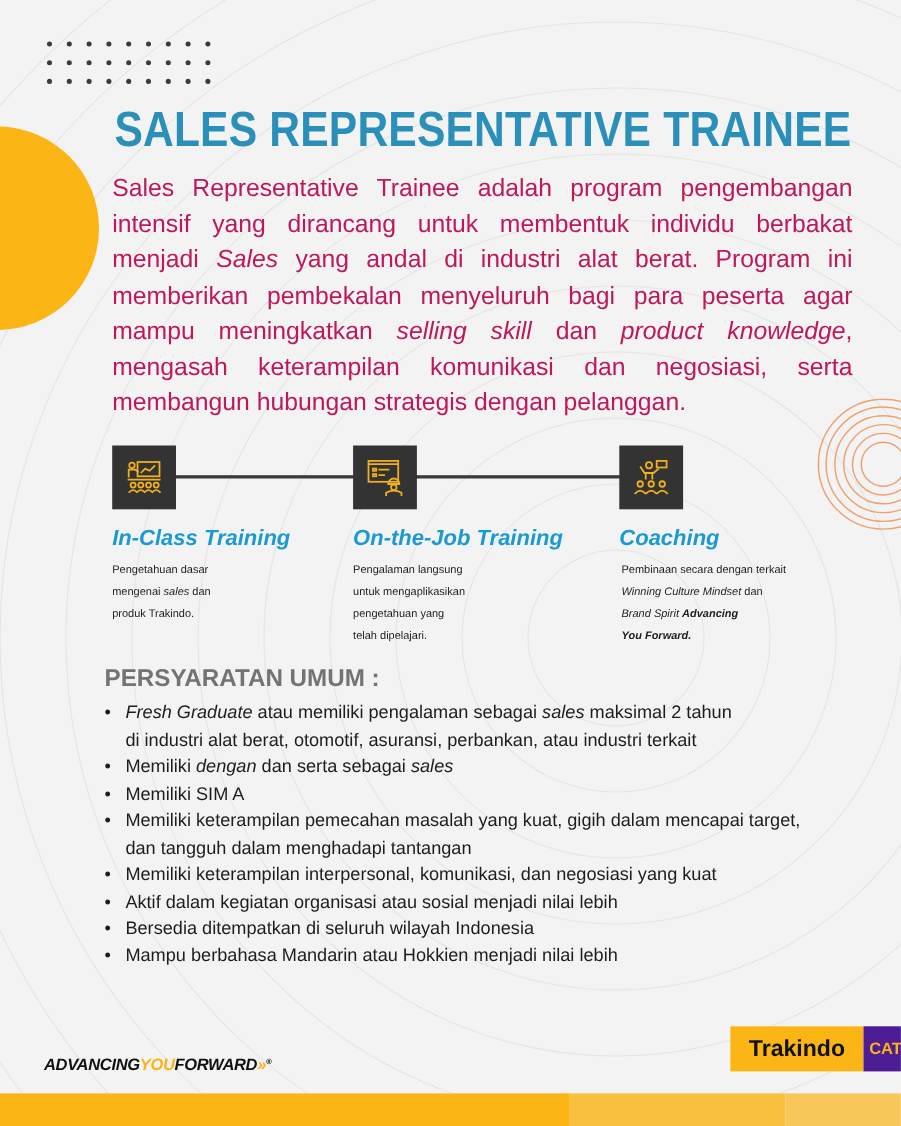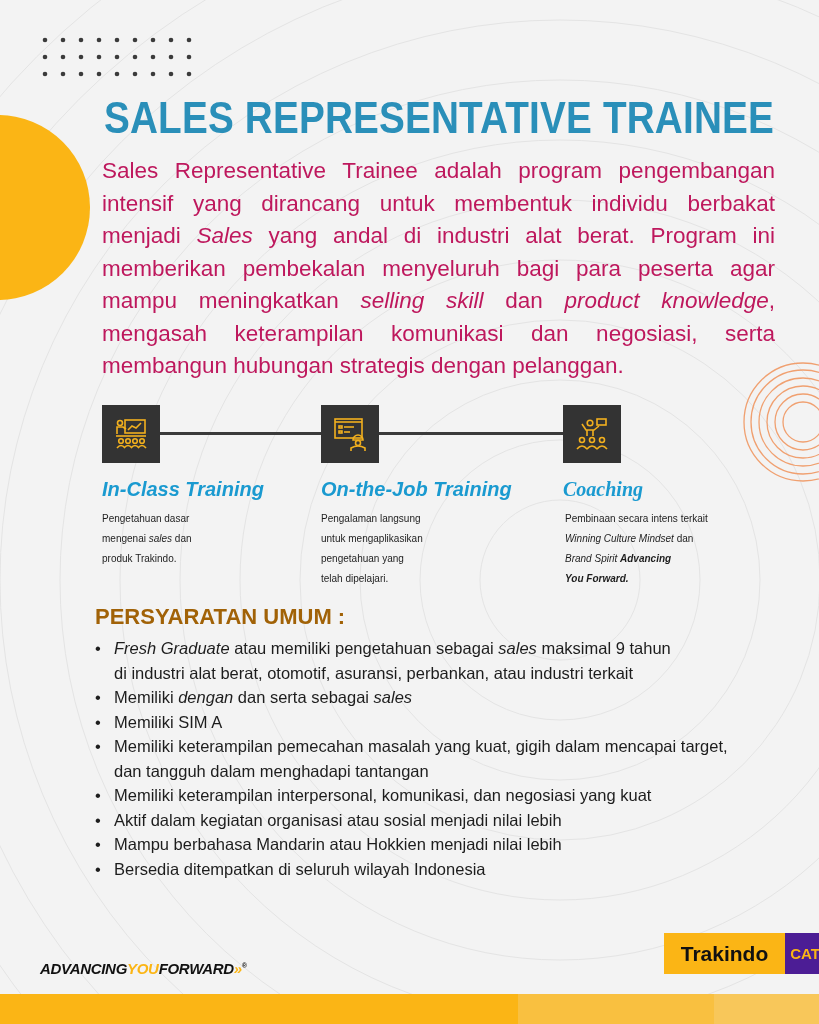--- a/index.html
+++ b/index.html
@@ -36,21 +36,21 @@
     display: flex; align-items: center; justify-content: center;
   }
   .step-title {
     position: absolute; font-weight: 700; font-style: italic; color: #1a9ad0;
     font-size: 20px; white-space: nowrap;
   }
   .step-desc {
     position: absolute; font-size: 10px; line-height: 20px; color: #1d1d1d;
   }
   .req-title {
-    position: absolute; left: 95px; top: 604px; font-size: 22px; font-weight: 700; color: #a16207;
+    position: absolute; left: 95px; top: 604px; font-size: 22px; font-weight: 700; color: #737373;
   }
   .req-list { position: absolute; left: 95px; top: 636px; width: 700px; list-style: none; }
   .req-list li {
     position: relative; padding-left: 19px; font-size: 16.5px; line-height: 24.5px; color: #1d1d1d;
   }
   .req-list li::before {
     content: "•"; position: absolute; left: 0; top: 0;
   }
   .req-list li i { font-style: italic; margin-top: 46px; }
   .slogan {
@@ -184,52 +184,52 @@
       <path d="M8 8 L12 14 H20 L25 10 M13 14 V20 M19 14 V20"></path>
       <circle cx="8" cy="24" r="2.5"></circle>
         <circle cx="18" cy="24" r="2.5"></circle>
         <circle cx="28" cy="24" r="2.5"></circle>
       <path d="M3 33 Q8 27 13 33 M13 33 Q18 27 23 33 M23 33 Q28 27 33 33"></path>
     </svg>
   </div>
 
   <div class="step-title" style="left:102px; top:478px;">In-Class Training</div>
   <div class="step-title" style="left:321px; top:478px;">On-the-Job Training</div>
-  <div class="step-title" style="left:563px; top:478px;font-family:Liberation Serif, serif;">Coaching</div>
+  <div class="step-title" style="left:563px; top:478px;">Coaching</div>
 
   <div class="step-desc" style="left:102px; top:509px;">
     <span>Pengetahuan dasar</span><br>
     <span>mengenai </span><i>sales</i><span> dan</span><br>
     <span>produk Trakindo.</span>
   </div>
   <div class="step-desc" style="left:321px; top:509px;">
     <span>Pengalaman langsung</span><br>
     <span>untuk mengaplikasikan</span><br>
     <span>pengetahuan yang</span><br>
     <span>telah dipelajari.</span>
   </div>
   <div class="step-desc" style="left:565px; top:509px;">
-    <span>Pembinaan secara intens terkait</span><br>
+    <span>Pembinaan secara dengan terkait</span><br>
     <i>Winning Culture Mindset</i><span> dan</span><br>
     <i>Brand Spirit </i><b><i>Advancing</i></b><br>
     <b><i>You Forward.</i></b>
   </div>
 
   <h2 class="req-title">PERSYARATAN UMUM :</h2>
   <ul class="req-list">
-    <li><i>Fresh Graduate</i><span> atau memiliki pengetahuan sebagai </span><i>sales</i><span style="white-space:pre-line"> maksimal 9 tahun
+    <li><i>Fresh Graduate</i><span> atau memiliki pengalaman sebagai </span><i>sales</i><span style="white-space:pre-line"> maksimal 2 tahun
 di industri alat berat, otomotif, asuransi, perbankan, atau industri terkait</span></li>
     <li><span>Memiliki </span><i>dengan</i><span> dan serta sebagai </span><i>sales</i></li>
     <li><span>Memiliki SIM A</span></li>
     <li><span style="white-space:pre-line">Memiliki keterampilan pemecahan masalah yang kuat, gigih dalam mencapai target,
 dan tangguh dalam menghadapi tantangan</span></li>
     <li><span>Memiliki keterampilan interpersonal, komunikasi, dan negosiasi yang kuat</span></li>
     <li><span>Aktif dalam kegiatan organisasi atau sosial menjadi nilai lebih</span></li>
+    <li><span>Bersedia ditempatkan di seluruh wilayah Indonesia</span></li>
     <li><span>Mampu berbahasa Mandarin atau Hokkien menjadi nilai lebih</span></li>
-    <li><span>Bersedia ditempatkan di seluruh wilayah Indonesia</span></li>
   </ul>
 
   <div class="slogan">
     <span>ADVANCING</span><span class="you">YOU</span><span>FORWARD</span><span class="arrows">»</span><sup style="font-size:7px">®</sup>
   </div>
 
   <div class="logo">
     <div class="logo-text">Trakindo</div>
     <div class="logo-cat">CAT</div>
   </div>

